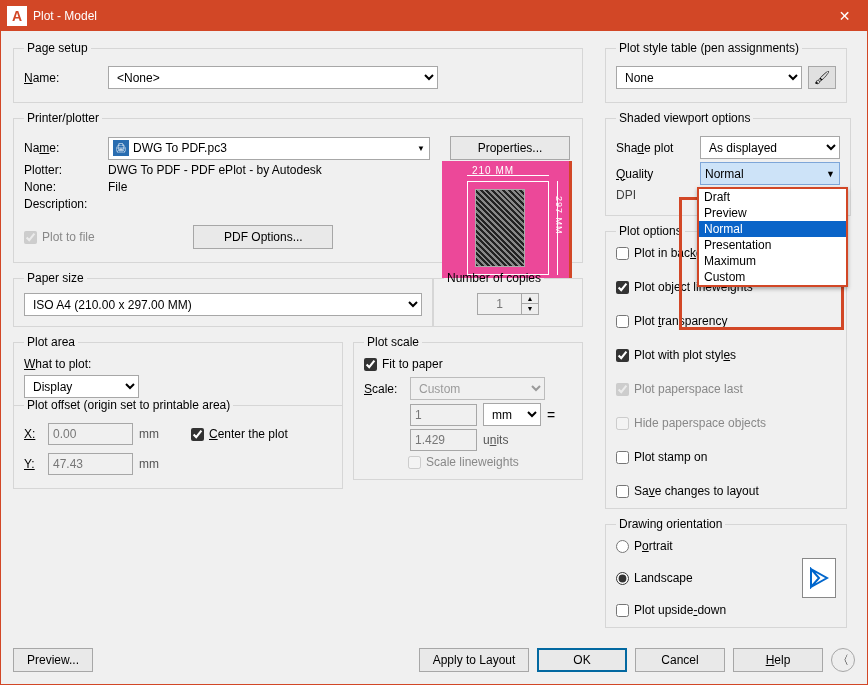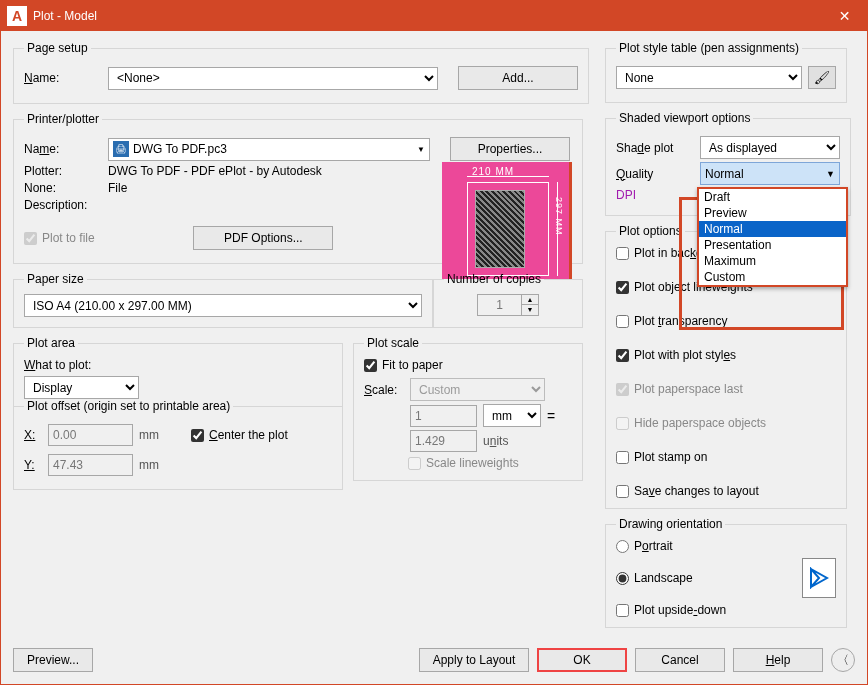--- a/index.html
+++ b/index.html
@@ -15,21 +15,21 @@
 
   fieldset.group { border:1px solid #d6d6d6; border-radius:0; margin:0 0 8px 0; padding:8px 10px 10px 10px; position:relative; background:#f0f0f0; }
   fieldset.group > legend { font-size:12px; color:#000; padding:0 3px; }
 
   .row { display:flex; align-items:center; margin:3px 0; gap:6px; }
   .lbl { width:78px; font-size:12px; }
 
   select.combo, .combo-fake { height:23px; border:1px solid #a7a7a7; background:#fff; font-size:12px; padding:0 4px; }
   .btn { height:24px; border:1px solid #a7a7a7; background:#e9e9e9; font-size:12px; padding:0 10px; cursor:pointer; }
   .btn-wide { width:120px; }
-  .btn.focus { border:2px solid #ef4444; padding:0 9px; }
+  .btn.focus { border:2px solid #0369a1; padding:0 9px; }
 
   input[type=text].tb, input.num { height:22px; border:1px solid #a7a7a7; background:#fff; padding:0 4px; font-size:12px; }
   input[disabled], select[disabled] { background:#f0f0f0; color:#777; }
   label.cb { display:flex; align-items:center; gap:5px; font-size:12px; }
   label.cb.disabled { color:#888; }
   input[type=checkbox], input[type=radio]{ margin:0; width:13px; height:13px; accent-color:#333; }
 
   .paper-preview { width:130px; height:120px; background:#ec4899; position:relative; }
   .paper-preview .toplabel { position:absolute; top:4px; left:30px; color:#fff; font-size:10px; letter-spacing:1px; }
   .paper-preview .page { position:absolute; top:20px; left:25px; width:82px; height:94px; border:1px solid #fff; }
@@ -79,21 +79,20 @@
     <div class="col-left">
 
       <fieldset class="group">
         <legend>Page setup</legend>
         <div class="row">
           <div class="lbl"><span style="text-decoration:underline">N</span>ame:</div>
           <select class="combo" style="width:330px">
             <option>&lt;None&gt;</option>
           </select>
           <div style="width:8px"></div>
-          <button class="btn btn-wide">Add...</button>
         </div>
       </fieldset>
 
       <fieldset class="group" style="position:relative;">
         <legend>Printer/plotter</legend>
         <div class="row">
           <div class="lbl">Na<span style="text-decoration:underline">m</span>e:</div>
           <div class="combo-fake" style="width:322px;display:flex;align-items:center;gap:4px;">
             <span style="width:16px;height:16px;background:#2a6db0;display:inline-flex;align-items:center;justify-content:center;color:#fff;font-size:9px;">🖨</span>
             <span style="flex:1">DWG To PDF.pc3</span>
@@ -245,21 +244,21 @@
               <div class="opt">Draft</div>
               <div class="opt">Preview</div>
               <div class="opt hl">Normal</div>
               <div class="opt">Presentation</div>
               <div class="opt">Maximum</div>
               <div class="opt">Custom</div>
             </div>
           </div>
         </div>
         <div class="row">
-          <div style="width:78px;color:#a21caf">DPI</div>
+          <div style="width:78px;color:#404040">DPI</div>
         </div>
       </fieldset>
 
       <div class="redbox" style="top:156px; left:82px; width:165px; height:133px;"></div>
 
       <fieldset class="group">
         <legend>Plot options</legend>
         <label class="cb">
             <input type="checkbox" style=""> 
             <span>Plot in bac<span style="text-decoration:underline">k</span>ground</span>

